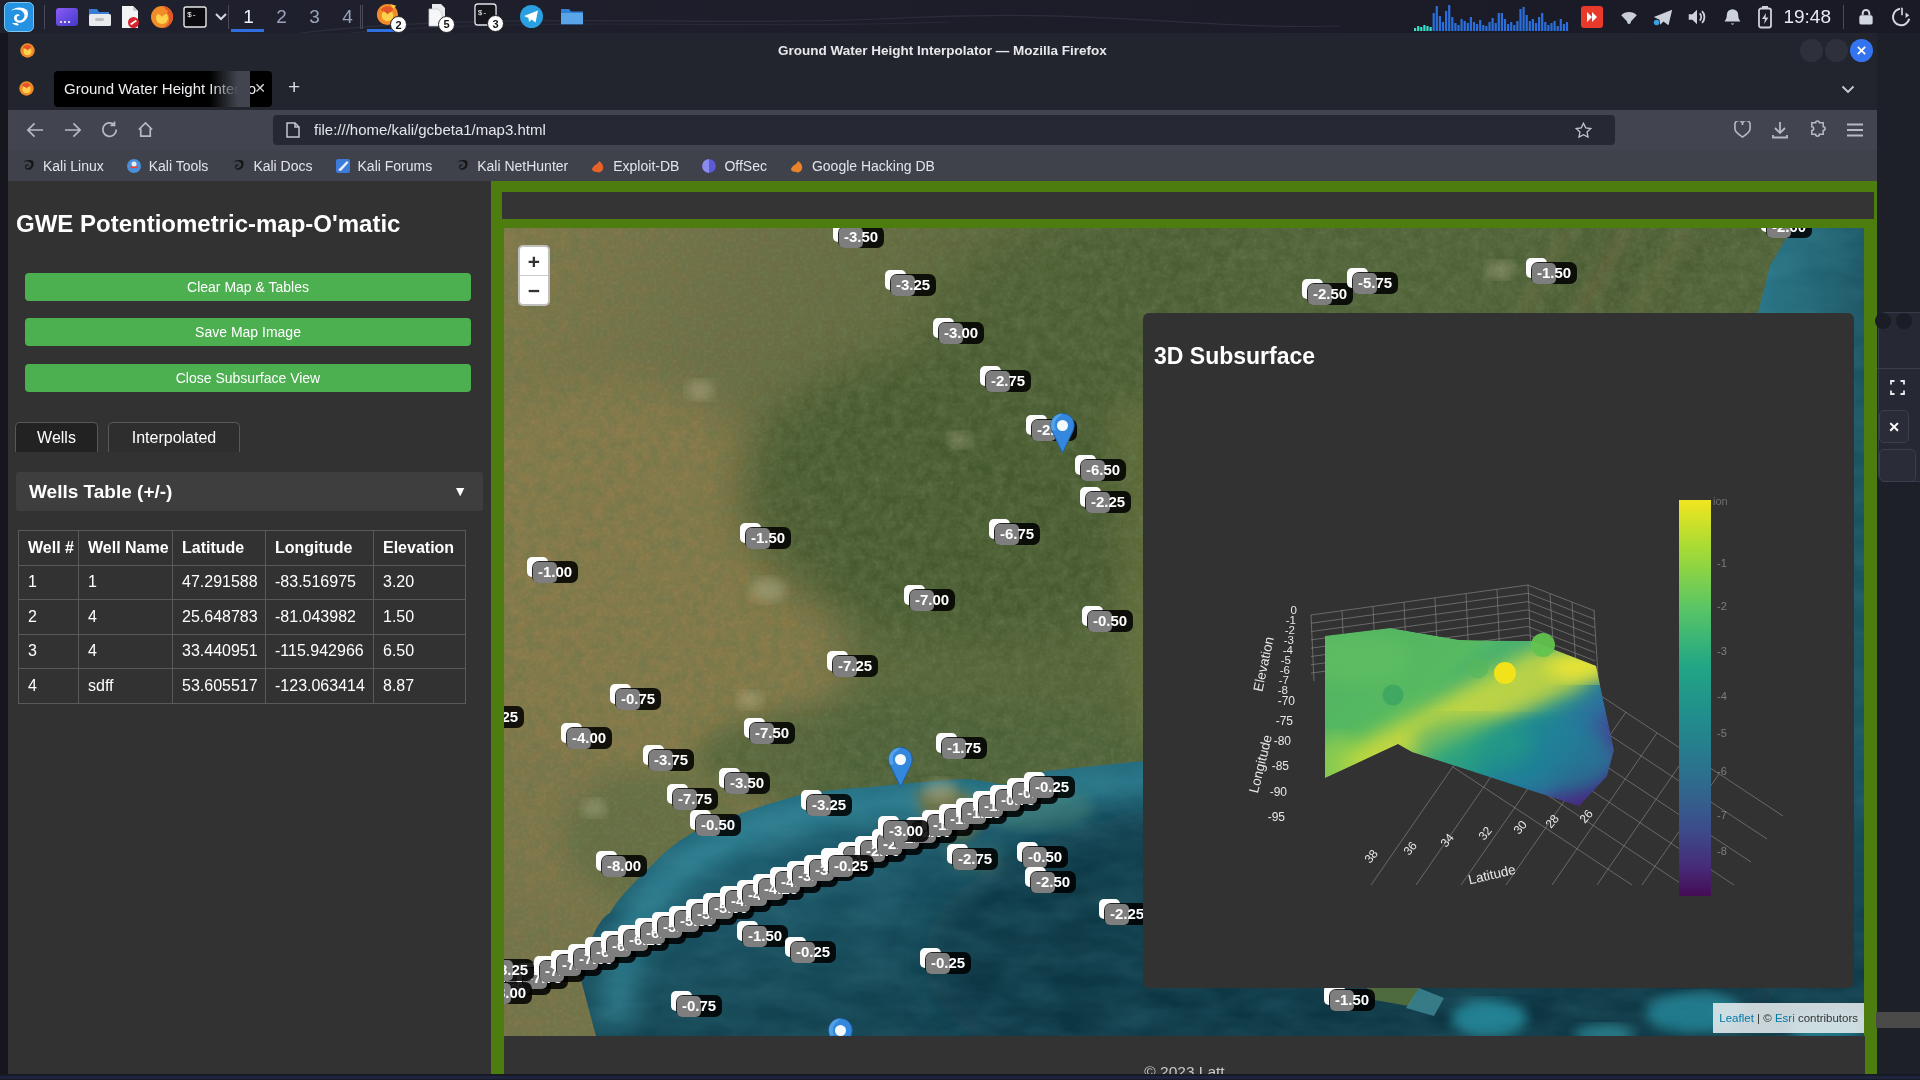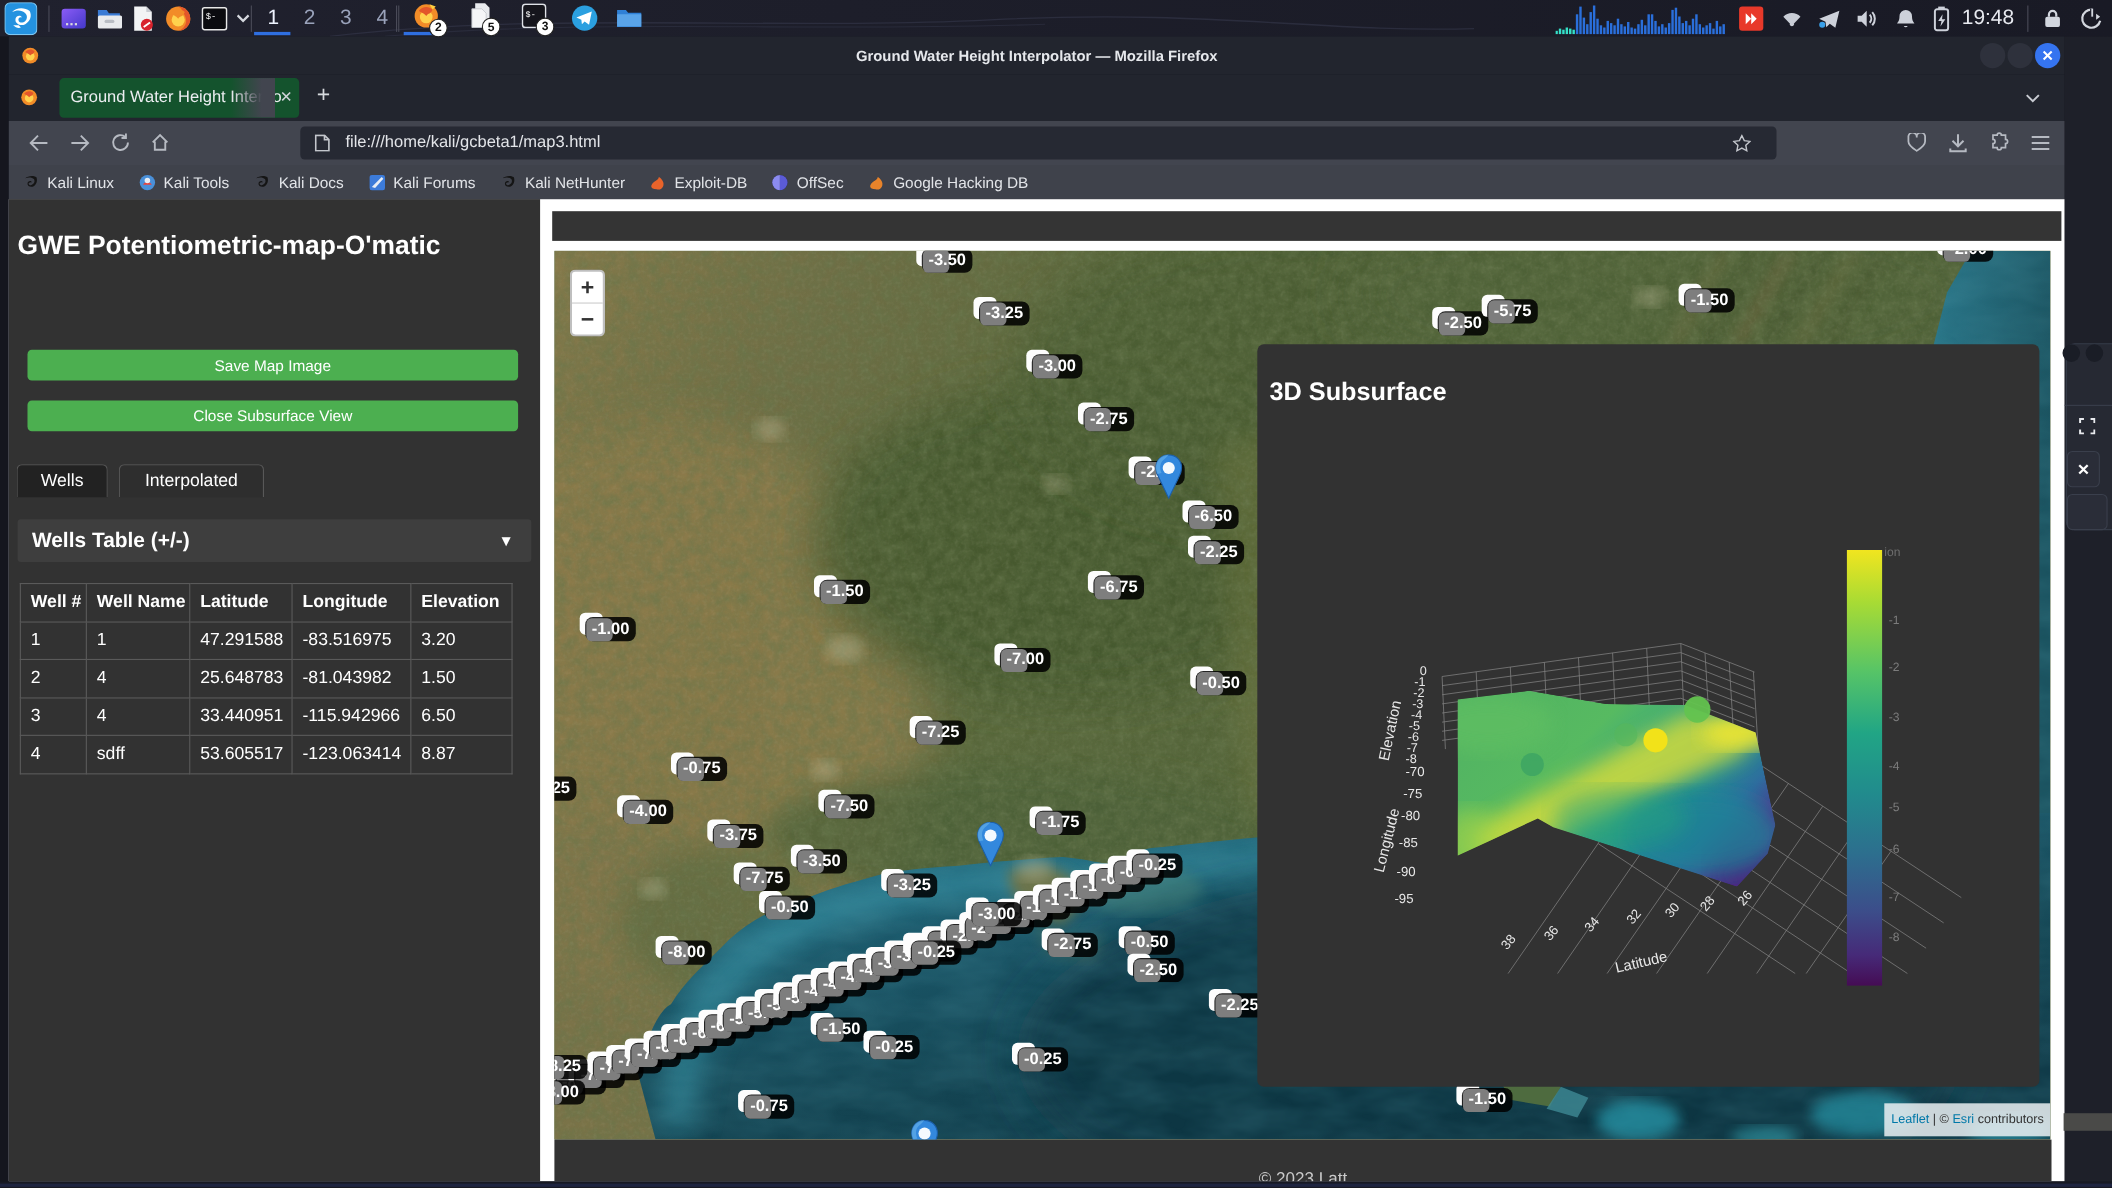--- a/index.html
+++ b/index.html
@@ -5,30 +5,30 @@
 #taskbar{position:absolute;left:0;top:0;width:1920px;height:33px;background:linear-gradient(90deg,#20212e,#1d1e2a 40%,#191a25);z-index:50}
 .tb{position:absolute;top:0;height:33px;display:flex;align-items:center}
 .tsep{width:1px;height:24px;background:#4a4b58;margin:0 6px}
 .wsnum{color:#cdd3e0;font-size:19px;width:33px;text-align:center;font-weight:400}
 .badge{position:absolute;right:-7px;bottom:-2px;width:17px;height:17px;border-radius:50%;background:#fff;border:1px solid #222;color:#111;font-size:11px;font-weight:bold;display:flex;align-items:center;justify-content:center}
 .tbicon{position:relative;margin:0 6px}
 #titlebar{position:absolute;left:8px;top:33px;width:1869px;height:35px;background:#22252e;z-index:40}
 #titlebar .t{position:absolute;left:0;right:0;top:10px;text-align:center;color:#e6e8ec;font-size:13.5px;font-weight:bold}
 .wbtn{position:absolute;top:39px;width:23px;height:23px;border-radius:50%;background:#2e313c;z-index:41}
 #tabbar{position:absolute;left:8px;top:68px;width:1869px;height:42px;background:#22252e;z-index:40}
-#tab{position:absolute;left:46px;top:3px;width:218px;height:36px;background:#14532d;border-radius:4px;color:#eceef1;font-size:15px;line-height:36px;padding-left:10px;white-space:nowrap;overflow:hidden}
+#tab{position:absolute;left:46px;top:3px;width:218px;height:36px;background:#000000;border-radius:4px;color:#eceef1;font-size:15px;line-height:36px;padding-left:10px;white-space:nowrap;overflow:hidden}
 #tab .x{position:absolute;right:6px;top:10px;font-size:14px;line-height:14px;color:#cfd2d8}
 #tab .fade{position:absolute;right:22px;top:0;width:40px;height:36px;background:linear-gradient(90deg,rgba(66,69,79,0),#42454f 70%)}
 #navbar{position:absolute;left:8px;top:110px;width:1869px;height:40px;background:#42454f;z-index:40}
 .navic{position:absolute;top:8px;color:#b6bac2;font-size:19px}
 #urlbar{position:absolute;left:265px;top:5px;width:1342px;height:30px;background:#262933;border-radius:4px;color:#e3e5e9;font-size:15px;line-height:30px}
 #bookbar{position:absolute;left:8px;top:150px;width:1869px;height:31px;background:#3f424b;z-index:40;display:flex;align-items:center;padding-left:12px;color:#e2e4e8;font-size:14px}
 .bki{display:flex;align-items:center;margin-right:22px;white-space:nowrap}
 .bki .ic{width:16px;height:16px;margin-right:7px;display:inline-block}
-#page{position:absolute;left:8px;top:181px;width:1869px;height:893px;background:#ffffff;overflow:hidden;z-index:30}
+#page{position:absolute;left:8px;top:181px;width:1869px;height:893px;background:#4d7c0f;overflow:hidden;z-index:30}
 #sidebar{position:absolute;left:0;top:0;width:483px;height:893px;background:#323232}
 #sbtitle{position:absolute;left:8px;top:29px;color:#fff;font-size:24px;font-weight:bold}
 .gbtn{position:absolute;left:17px;width:446px;height:28px;background:#4caf50;border-radius:4px;color:#fff;font-size:14px;text-align:center;line-height:28px}
 .tab2{position:absolute;height:30px;border:1px solid #585858;border-bottom:none;border-radius:5px 5px 0 0;color:#fff;font-weight:normal;font-size:16px;text-align:center;line-height:29px}
 #collhdr{position:absolute;left:8px;top:291px;width:467px;height:39px;background:#3e3e3e;border-radius:3px;color:#fff;font-weight:bold;font-size:19px;line-height:39px;padding-left:13px}
 #collhdr .arr{position:absolute;right:16px;top:0;font-size:14px}
 #wtable{position:absolute;left:10px;top:349px;border-collapse:collapse;color:#fff;font-size:16px;table-layout:fixed;width:447px}
 #wtable th,#wtable td{box-sizing:border-box}
 #wtable th{font-weight:bold;text-align:left}
 #wtable th,#wtable td{border:1px solid #5a5a5a;height:34.5px;padding:0 0 0 9px;white-space:nowrap}
@@ -338,20 +338,21 @@
           <path d="M8 1 a7 7 0 0 0 0 14 Z" fill="#8b8bf0"></path>
         </svg></span>OffSec</div>
  <div class="bki"><span class="ic"><svg width="16" height="16" viewBox="0 0 16 16">
           <path d="M2 11 C4 6 8 7 9 3 C12 5 14 8 13 11 C12 14 9 15 7 14 C4 14 2 13 2 11 Z" fill="#e8832a"></path>
         </svg></span>Google Hacking DB</div>
 </div>
 
 <div id="page">
  <div id="sidebar">
   <div id="sbtitle">GWE Potentiometric-map-O'matic</div>
+  <div class="gbtn" style="top:92px">Clear Map &amp; Tables</div>
   <div class="gbtn" style="top:183px">Close Subsurface View</div>
   <div class="gbtn" style="top:137px">Save Map Image</div>
   <div class="tab2" style="left:7px;top:241px;width:83px;background:#222">Wells</div>
   <div class="tab2" style="left:100px;top:241px;width:132px;background:#2e2e2e">Interpolated</div>
   <div id="collhdr">Wells Table (+/-)<span class="arr">▼</span></div>
   <table id="wtable">
    <tbody>
           <tr>
             <th style="width:60px">Well #</th>
             <th style="width:94px">Well Name</th>

